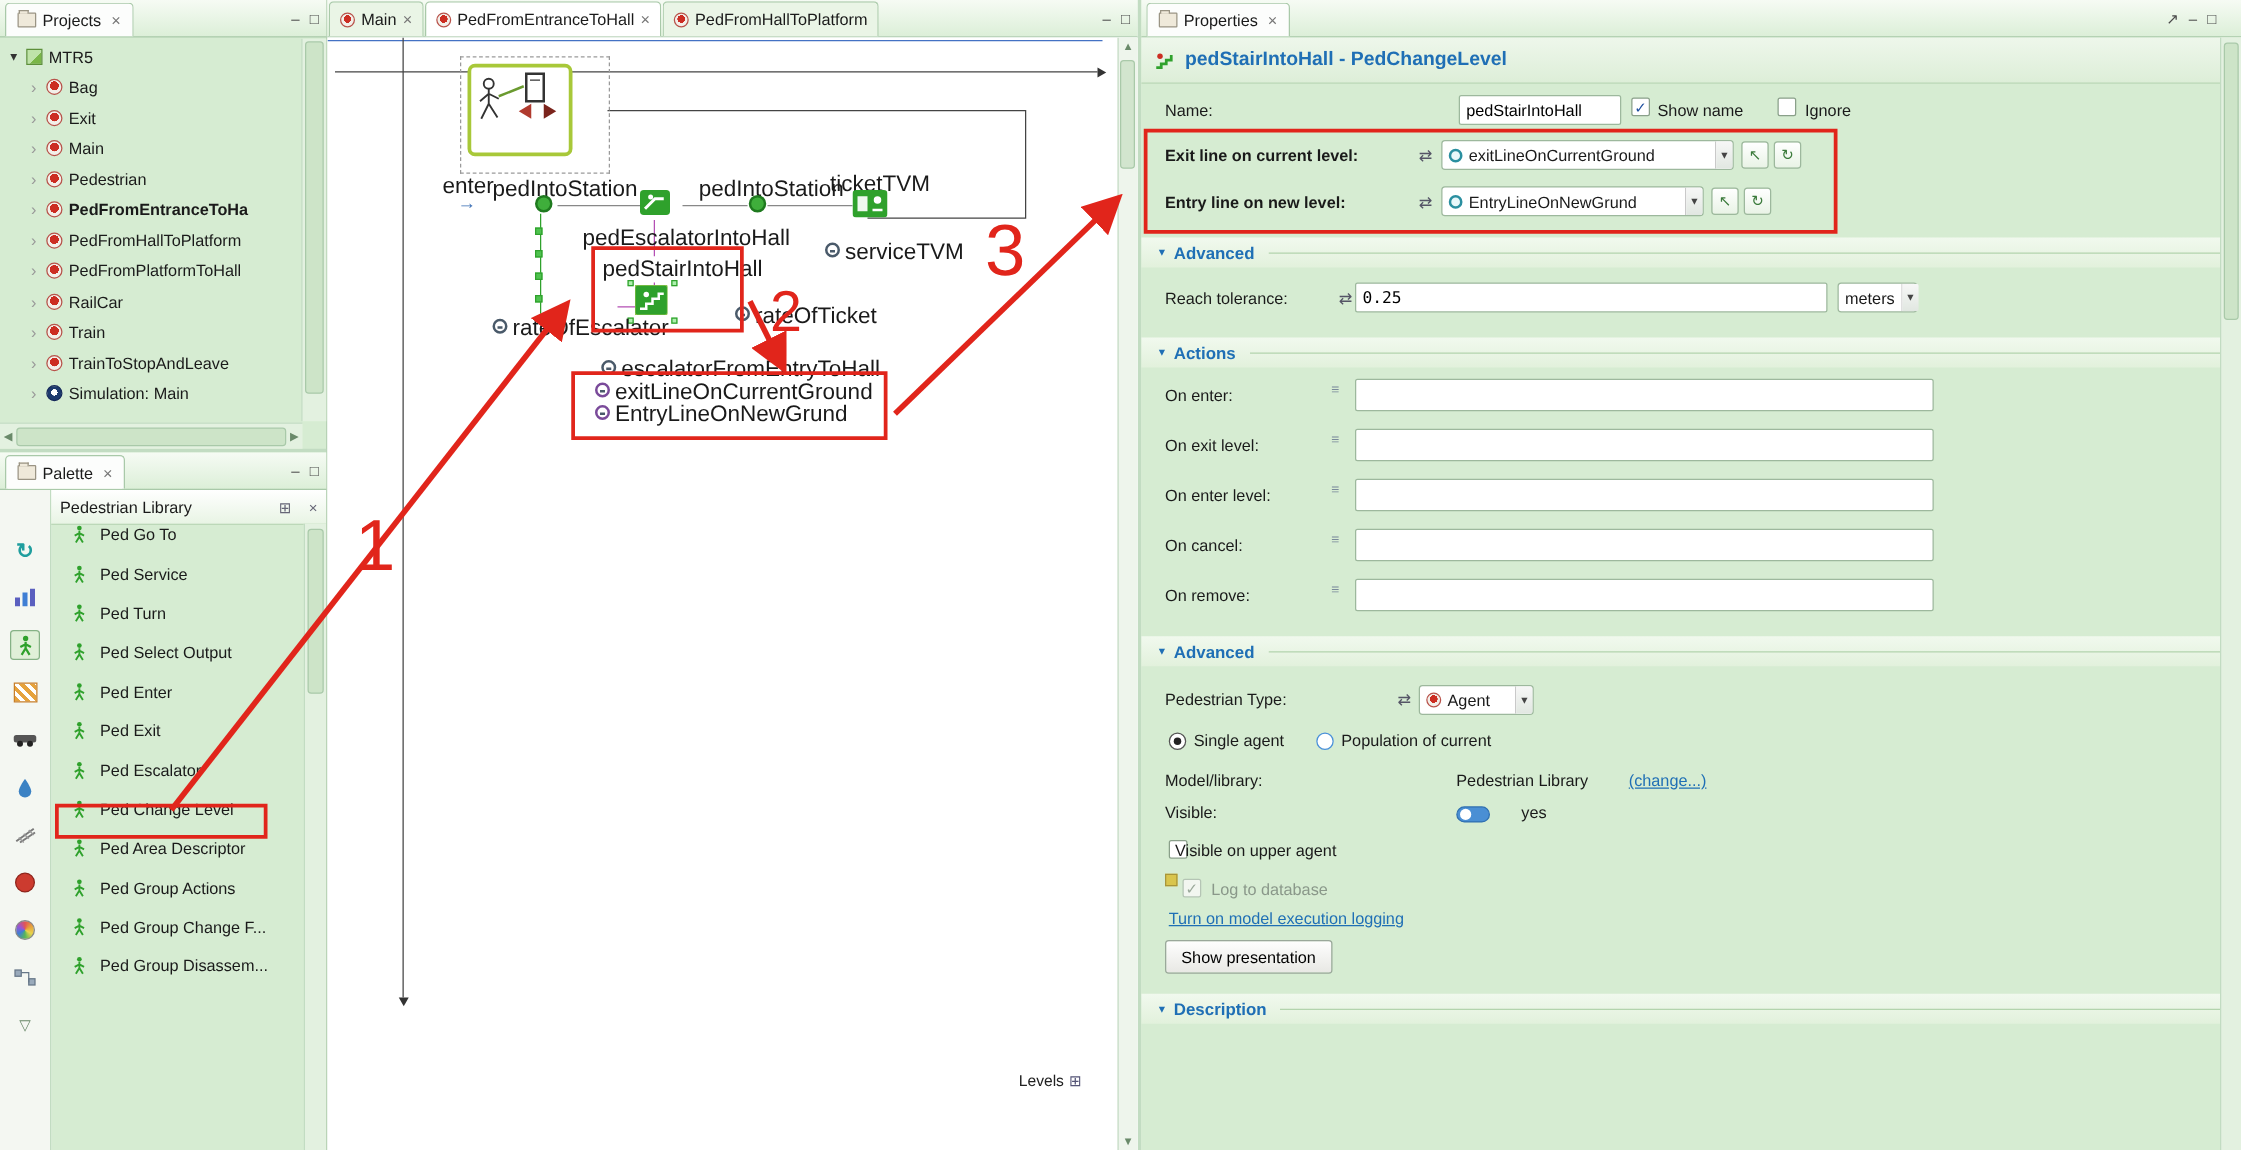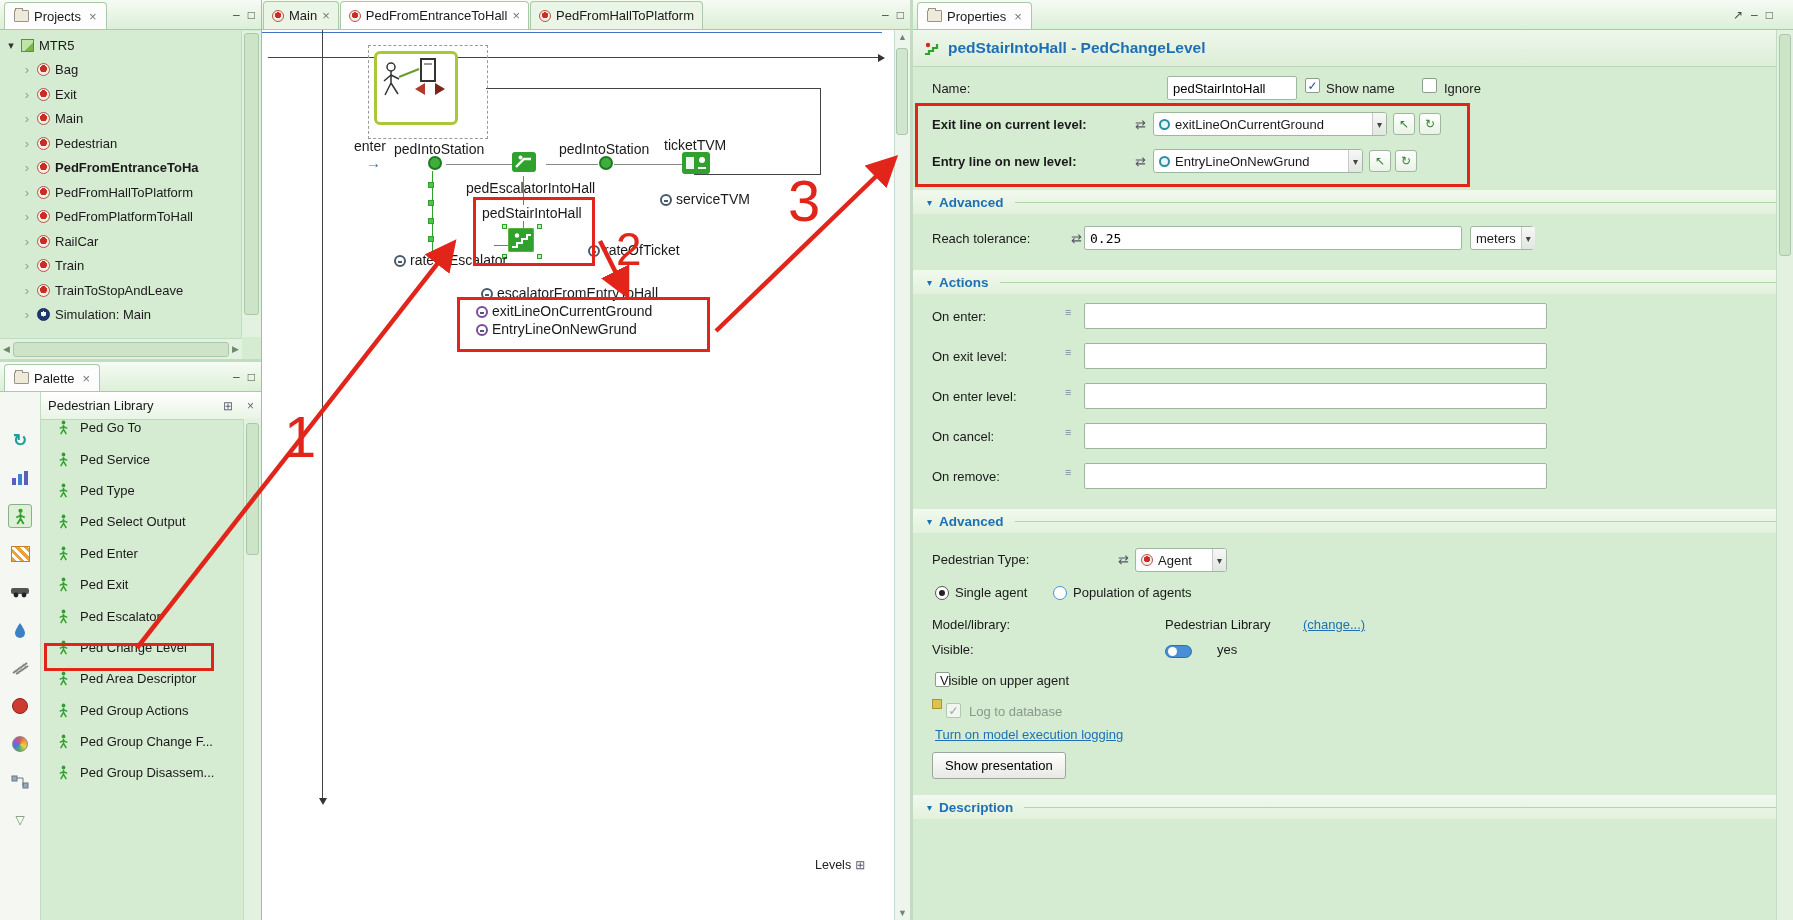--- a/index.html
+++ b/index.html
@@ -61,21 +61,21 @@
   
   .editor{width:651px;display:flex;flex-direction:column;background:#fff;border-right:3px solid #c2dcc2;box-sizing:border-box}
   .tabbar{height:30px;background:linear-gradient(#f6fbf4,#dcefd8);border-bottom:1px solid #a9c9a9;
           display:flex;align-items:flex-end;padding-left:1px;box-sizing:border-box}
   .etab{display:flex;align-items:center;gap:5px;border:1px solid #a9c9a9;border-bottom:none;border-radius:4px 4px 0 0;
         padding:0 8px;height:28px;background:#eaf5e6;margin-right:1px;white-space:nowrap;box-sizing:border-box}
   .etab.active{background:#fff}
   .tab-agent{width:12px;height:12px;border-radius:50%;box-sizing:border-box;flex:none;
              background:radial-gradient(circle at 50% 42%,#cc2d22 0 3px,#f3efe9 3.1px);border:1px solid #b8524a}
   .canvas{flex:1;position:relative;overflow:hidden;background:#fff}
-  .nlabel{position:absolute;font-size:14px;white-space:nowrap}
+  .nlabel{position:absolute;font-size:18px;white-space:nowrap}
   .ln{position:absolute;background:#444}
   .blue{background:#4472c4}
   .grnln{background:#2fa12c}
   .magln{background:#b44fb4}
   .port{position:absolute;width:6px;height:6px;background:#4fc24f;border:1px solid #2fa12c;box-sizing:border-box}
   .node-circle{position:absolute;width:14px;height:14px;border-radius:50%;background:#3fae3b;border:2px solid #1f7a1f;box-sizing:border-box}
   .small-ic{position:absolute;width:12px;height:12px;border-radius:50%;border:2px solid #4a5a6a;background:#fff;box-sizing:border-box}
   .small-ic::after{content:"";position:absolute;left:2px;top:4px;width:4px;height:2px;background:#4a5a6a}
   .handle{position:absolute;width:5px;height:5px;background:#aef0ae;border:1px solid #2fa12c;box-sizing:border-box}
   .dash-box{position:absolute;border:1px dashed #9a9a9a}
@@ -312,21 +312,21 @@
                   <circle cx="8" cy="2.6" r="2" fill="#2fa12c"></circle>
                   <path d="M8 5v5M8 7L4 9M8 7l4 2M8 10l-3 5M8 10l3 5" stroke="#2fa12c" stroke-width="1.6" fill="none"></path>
                 </svg>
               <span>Ped Service</span>
             </div>
             <div class="prow">
               <svg width="15" height="15" viewBox="0 0 16 16">
                   <circle cx="8" cy="2.6" r="2" fill="#2fa12c"></circle>
                   <path d="M8 5v5M8 7L4 9M8 7l4 2M8 10l-3 5M8 10l3 5" stroke="#2fa12c" stroke-width="1.6" fill="none"></path>
                 </svg>
-              <span>Ped Type</span>
+              <span>Ped Turn</span>
             </div>
             <div class="prow">
               <svg width="15" height="15" viewBox="0 0 16 16">
                   <circle cx="8" cy="2.6" r="2" fill="#2fa12c"></circle>
                   <path d="M8 5v5M8 7L4 9M8 7l4 2M8 10l-3 5M8 10l3 5" stroke="#2fa12c" stroke-width="1.6" fill="none"></path>
                 </svg>
               <span>Ped Select Output</span>
             </div>
             <div class="prow">
               <svg width="15" height="15" viewBox="0 0 16 16">
@@ -611,21 +611,21 @@
     <span class="plabel" style="left:19px;top:552px">Pedestrian Type:</span>
     <span class="swap" style="left:205px;top:552px">⇄</span>
     <div class="combo" style="left:222px;top:548px;width:92px">
       <span class="agent-dot"></span>
       <span>Agent</span>
       <span class="dd">▾</span>
     </div>
     <span class="radio sel" style="left:22px;top:586px"></span>
     <span class="plabel" style="left:42px;top:585px">Single agent</span>
     <span class="radio alt" style="left:140px;top:586px"></span>
-    <span class="plabel" style="left:160px;top:585px">Population of agents</span>
+    <span class="plabel" style="left:160px;top:585px">Population of current</span>
 
     <span class="plabel" style="left:19px;top:617px">Model/library:</span>
     <span class="plabel" style="left:252px;top:617px">Pedestrian Library</span>
     <span class="link" style="left:390px;top:617px">(change...)</span>
 
     <span class="plabel" style="left:19px;top:642px">Visible:</span>
     <span class="toggle" style="left:252px;top:645px"></span>
     <span class="plabel" style="left:304px;top:642px">yes</span>
 
     <span class="cb" style="left:22px;top:672px"></span>

